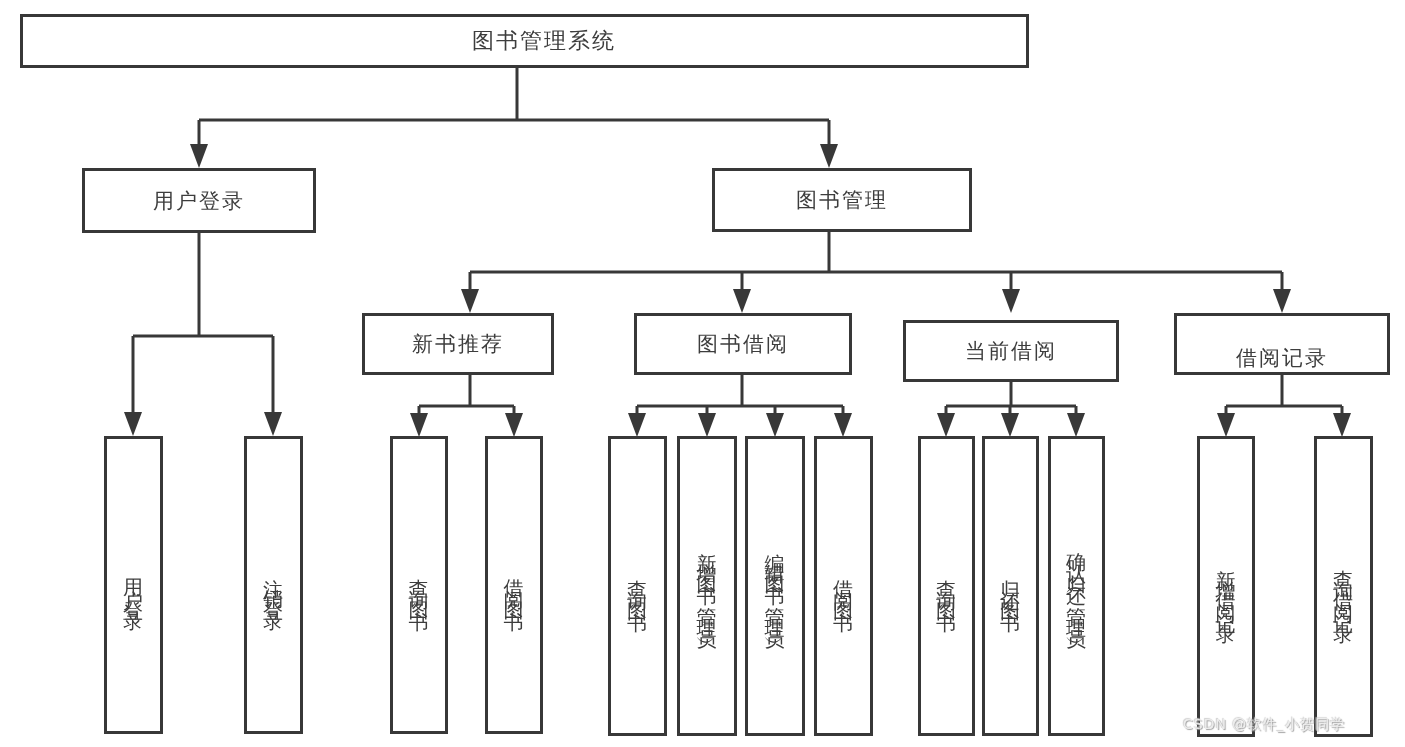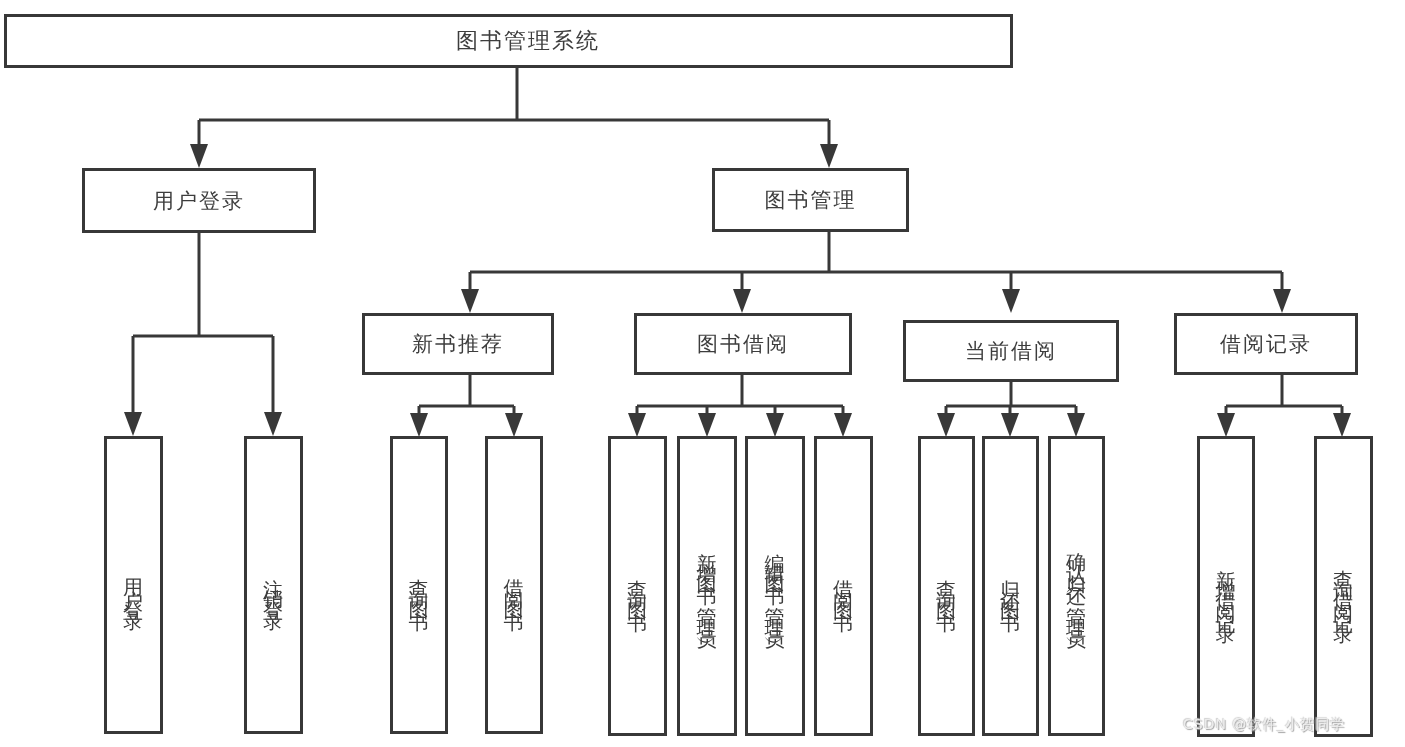--- a/index.html
+++ b/index.html
@@ -134,41 +134,41 @@
     <polygon class="head" points="1001,413 1019,413 1010,437"></polygon>
     <line class="shaft" x1="1076" y1="406" x2="1076" y2="419"></line>
     <polygon class="head" points="1067,413 1085,413 1076,437"></polygon>
 
     <line class="shaft" x1="1226" y1="406" x2="1226" y2="419"></line>
     <polygon class="head" points="1217,413 1235,413 1226,437"></polygon>
     <line class="shaft" x1="1342" y1="406" x2="1342" y2="419"></line>
     <polygon class="head" points="1333,413 1351,413 1342,437"></polygon>
   </svg>
 
-  <div class="node" style="left:4px; top:14px; width:1009px; height:54px;padding-left:39px;">
+  <div class="node" style="left:20px; top:14px; width:1009px; height:54px;padding-left:39px;">
     <span class="root-label">图书管理系统</span>
   </div>
 
   <div class="node" style="left:82px; top:168px; width:234px; height:65px;">
     <span class="h-label">用户登录</span>
   </div>
-  <div class="node" style="left:712px; top:168px; width:197px; height:64px;">
+  <div class="node" style="left:712px; top:168px; width:260px; height:64px;">
     <span class="h-label">图书管理</span>
   </div>
 
   <div class="node" style="left:362px; top:313px; width:192px; height:62px;">
     <span class="h-label">新书推荐</span>
   </div>
   <div class="node" style="left:634px; top:313px; width:218px; height:62px;">
     <span class="h-label">图书借阅</span>
   </div>
   <div class="node" style="left:903px; top:313px; width:216px; height:62px;margin-top:7px;">
     <span class="h-label">当前借阅</span>
   </div>
-  <div class="node" style="left:1174px; top:313px; width:184px; height:62px;">
+  <div class="node" style="left:1174px; top:313px; width:216px; height:62px;align-items:flex-end;">
     <span class="h-label">借阅记录</span>
   </div>
 
   <div class="node leaf" style="left:104px; width:59px;">
     <span class="v-label">用户登录</span>
   </div>
   <div class="node leaf" style="left:244px; width:59px;">
     <span class="v-label">注销登录</span>
   </div>
 

